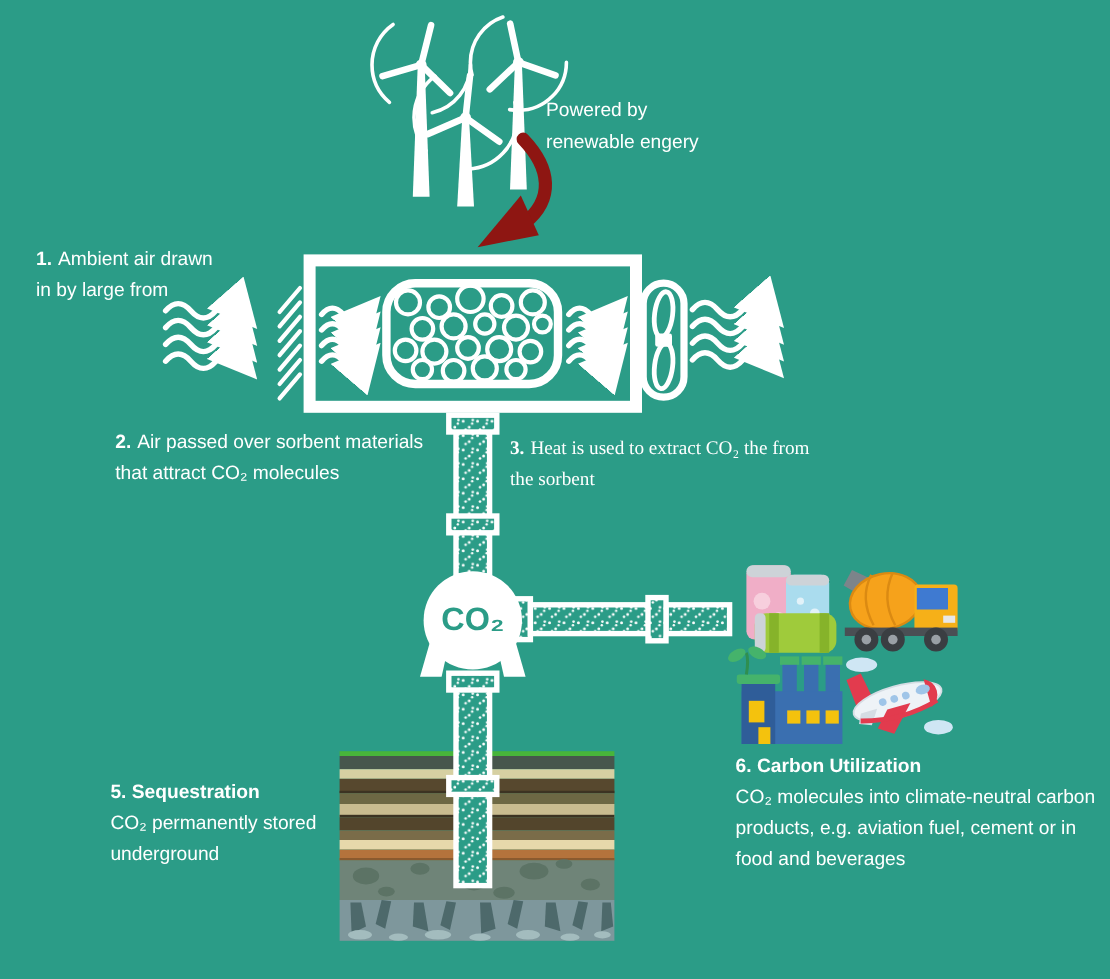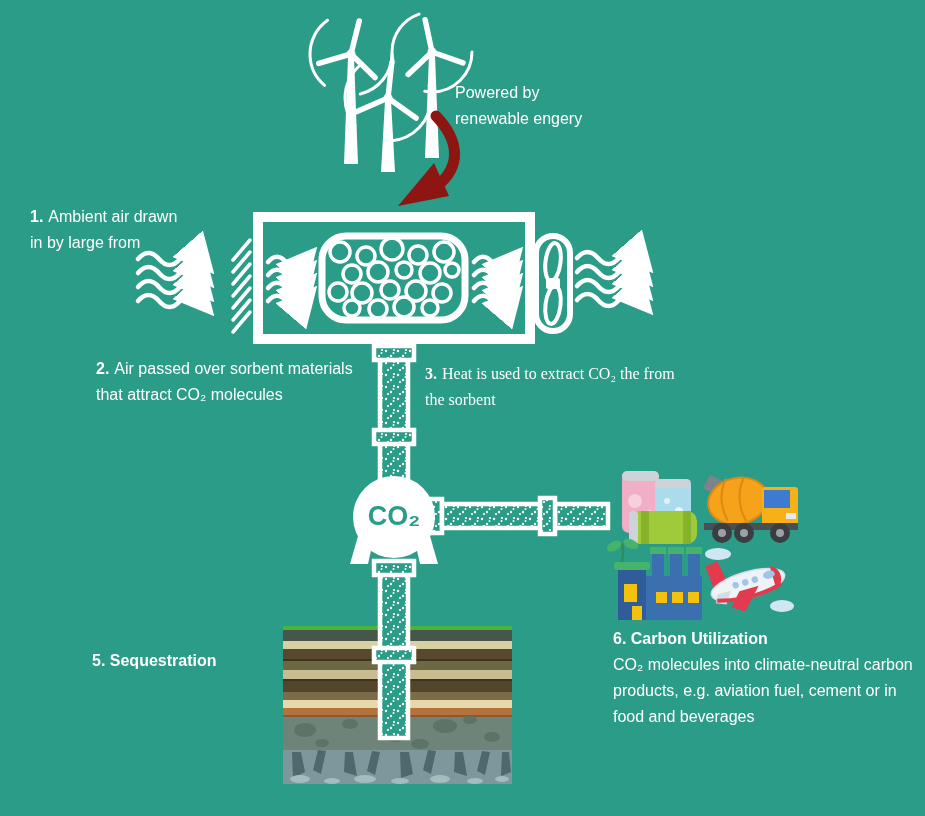--- a/index.html
+++ b/index.html
@@ -305,20 +305,21 @@
 <div class="txt" style="left:96px;top:356px;width:285px;">
   <span class="b">2.</span><span>Air passed over sorbent materials that attract CO₂ molecules</span>
 </div>
 
 <div class="txt" style="left:425px;top:361px;width:255px;font-family:Liberation Serif, serif;">
   <span class="b">3.</span><span>Heat is used to extract CO₂ the from the sorbent</span>
 </div>
 
 <div class="txt" style="left:58px;top:648px;width:210px;margin-left:34px;">
   <div class="ttl">5. Sequestration</div>
+  <div>CO₂ permanently stored underground</div>
 </div>
 
 <div class="txt" style="left:613px;top:626px;width:305px;">
   <div class="ttl">6. Carbon Utilization</div>
   <div>CO₂ molecules into climate-neutral carbon products, e.g. aviation fuel, cement or in food and beverages</div>
 </div>
 
 <div id="co2-label">CO₂</div>
 
 </div>

